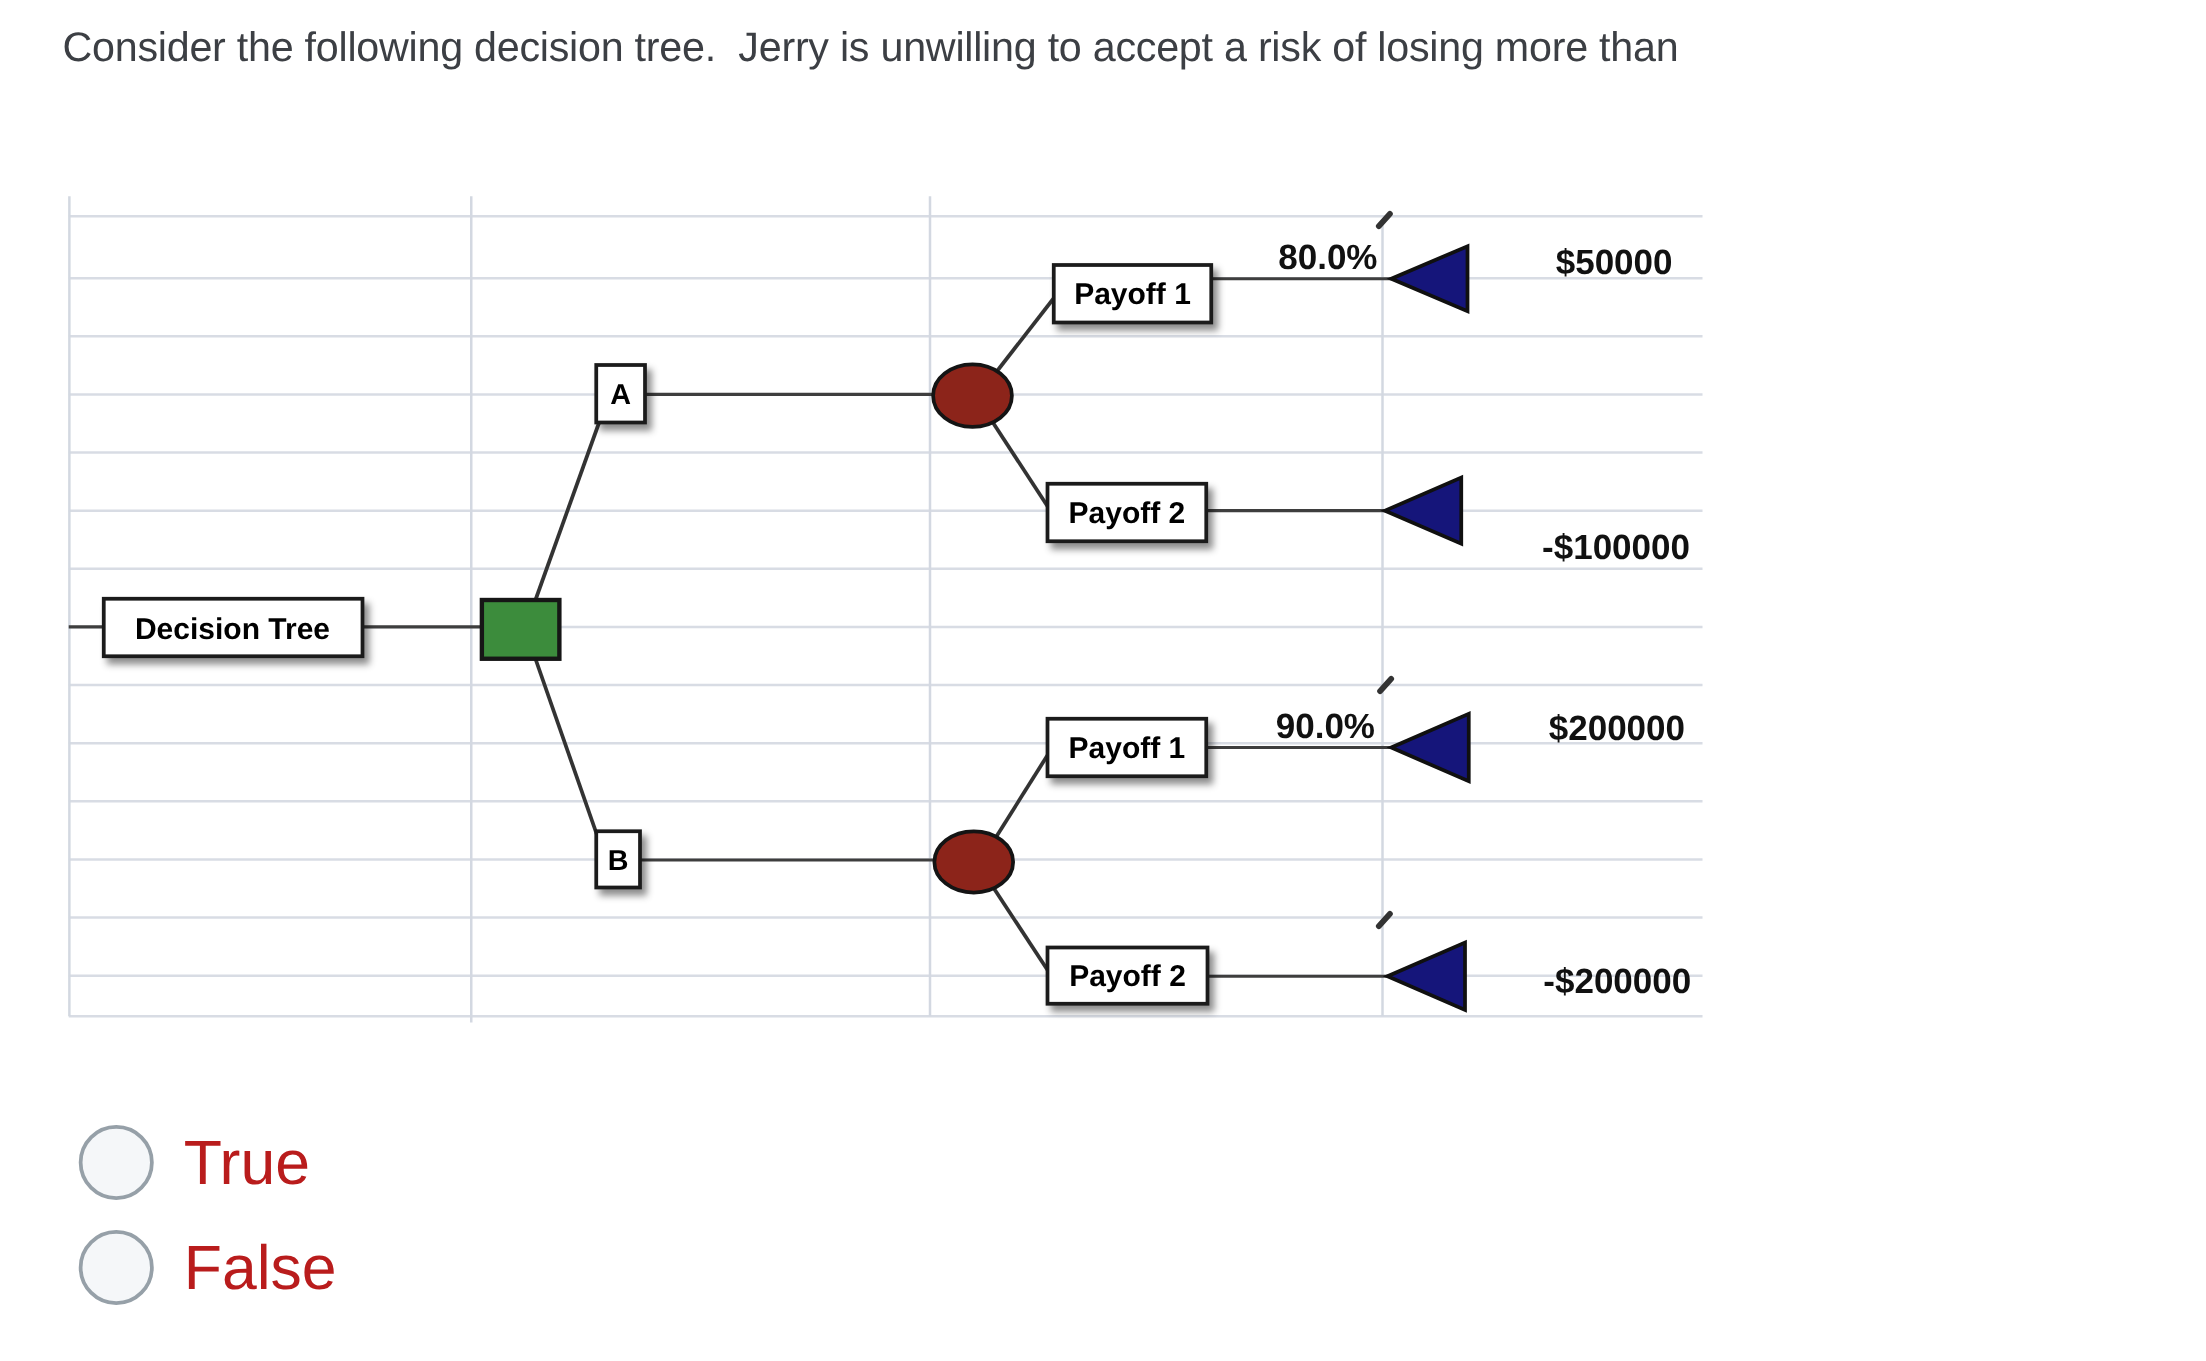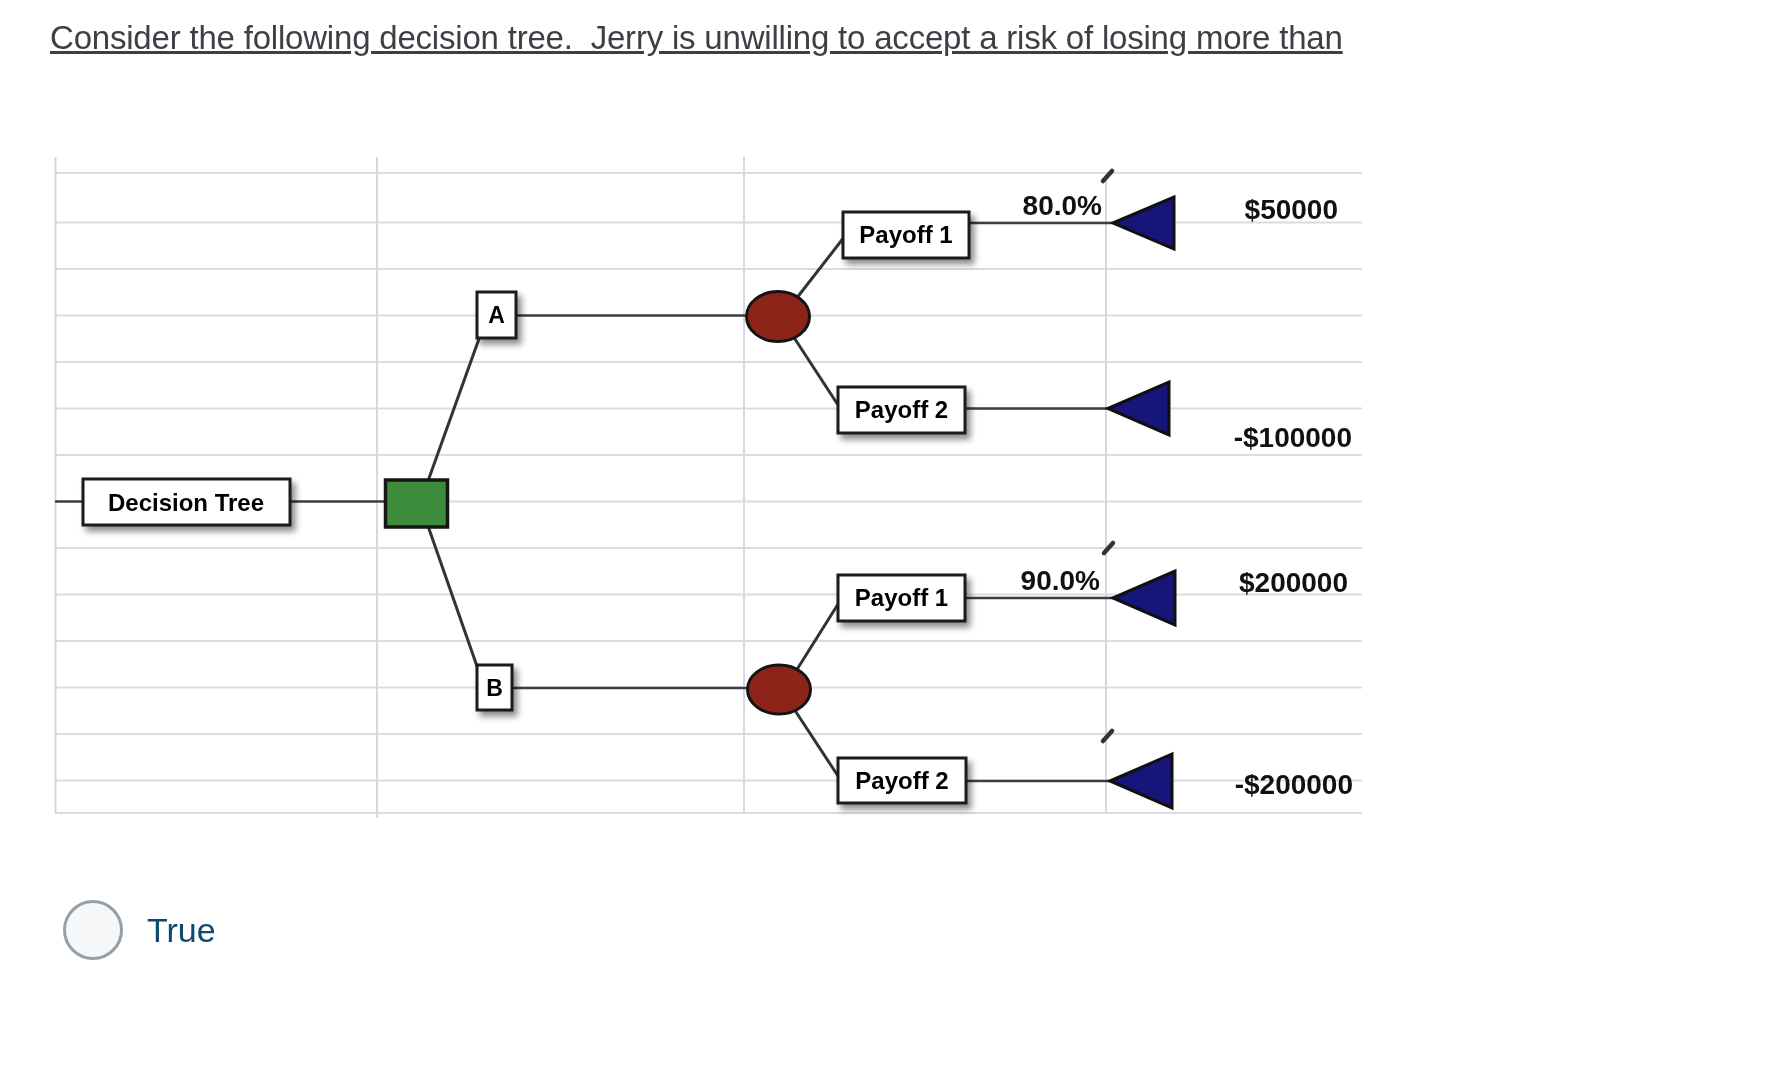--- a/index.html
+++ b/index.html
@@ -1,38 +1,38 @@
 <!DOCTYPE html>
 <html><head>
 <meta charset="utf-8">
 <style>
   html,body{margin:0;padding:0;background:#ffffff;}
   .page{position:relative;width:1765px;height:1089px;background:#ffffff;overflow:hidden;
         font-family:"Liberation Sans",sans-serif;}
   .question{position:absolute;left:50px;top:12px;color:#3c3f44;font-size:33px;
             letter-spacing:-0.2px;line-height:52px;}
-  .qline{white-space:pre;text-decoration:underline;}
+  .qline{white-space:pre;}
   .diagram-svg{position:absolute;left:0;top:140px;}
   .grid{stroke:#d8dce4;stroke-width:2;}
   .vgrid{stroke:#d3d8e1;stroke-width:2;}
   .conn{stroke:#3e3e3e;stroke-width:2.5;fill:none;}
   .conn-diag{stroke:#333333;stroke-width:3;fill:none;}
   .node-box{fill:#ffffff;stroke:#1b1b1b;stroke-width:3;}
   .shadowed{filter:drop-shadow(4px 5px 3px rgba(0,0,0,0.45));}
   .box-label{font:bold 24px "Liberation Sans",sans-serif;fill:#000000;text-anchor:middle;}
   .small-label{font:bold 23px "Liberation Sans",sans-serif;fill:#000000;text-anchor:middle;}
   .pct{font:bold 28px "Liberation Sans",sans-serif;fill:#111111;text-anchor:end;}
   .money{font:bold 28px "Liberation Sans",sans-serif;fill:#111111;text-anchor:end;}
   .tick{stroke:#333;stroke-width:4.5;stroke-linecap:round;}
   .option{position:absolute;left:63px;display:flex;align-items:center;gap:24px;height:66px;cursor:pointer;}
   .option-true{top:897px;}
   .option-false{top:981px;}
   .radio{width:54px;height:54px;border:3px solid #96a0a8;border-radius:50%;
          background:#f5f7f9;box-sizing:content-box;flex:0 0 auto;}
-  .opt-label{font-size:34px;color:#0c4a6e;}
+  .opt-label{font-size:50px;color:#b91c1c;}
 </style>
 </head>
 <body>
 
 <div class="page">
 
   <div class="question">
     <div class="qline">Consider the following decision tree.  Jerry is unwilling to accept a risk of losing more than</div>
   </div>
 
@@ -131,14 +131,18 @@
     <text class="money" x="1338" y="219">$50000</text>
     <text class="money" x="1352" y="447">-$100000</text>
     <text class="money" x="1348" y="592">$200000</text>
     <text class="money" x="1353" y="794">-$200000</text>
   </svg>
 
   <div class="option option-true">
     <span class="radio"></span>
     <span class="opt-label">True</span>
   </div>
+  <div class="option option-false">
+    <span class="radio"></span>
+    <span class="opt-label">False</span>
+  </div>
 
 </div>
 
 </body></html>

